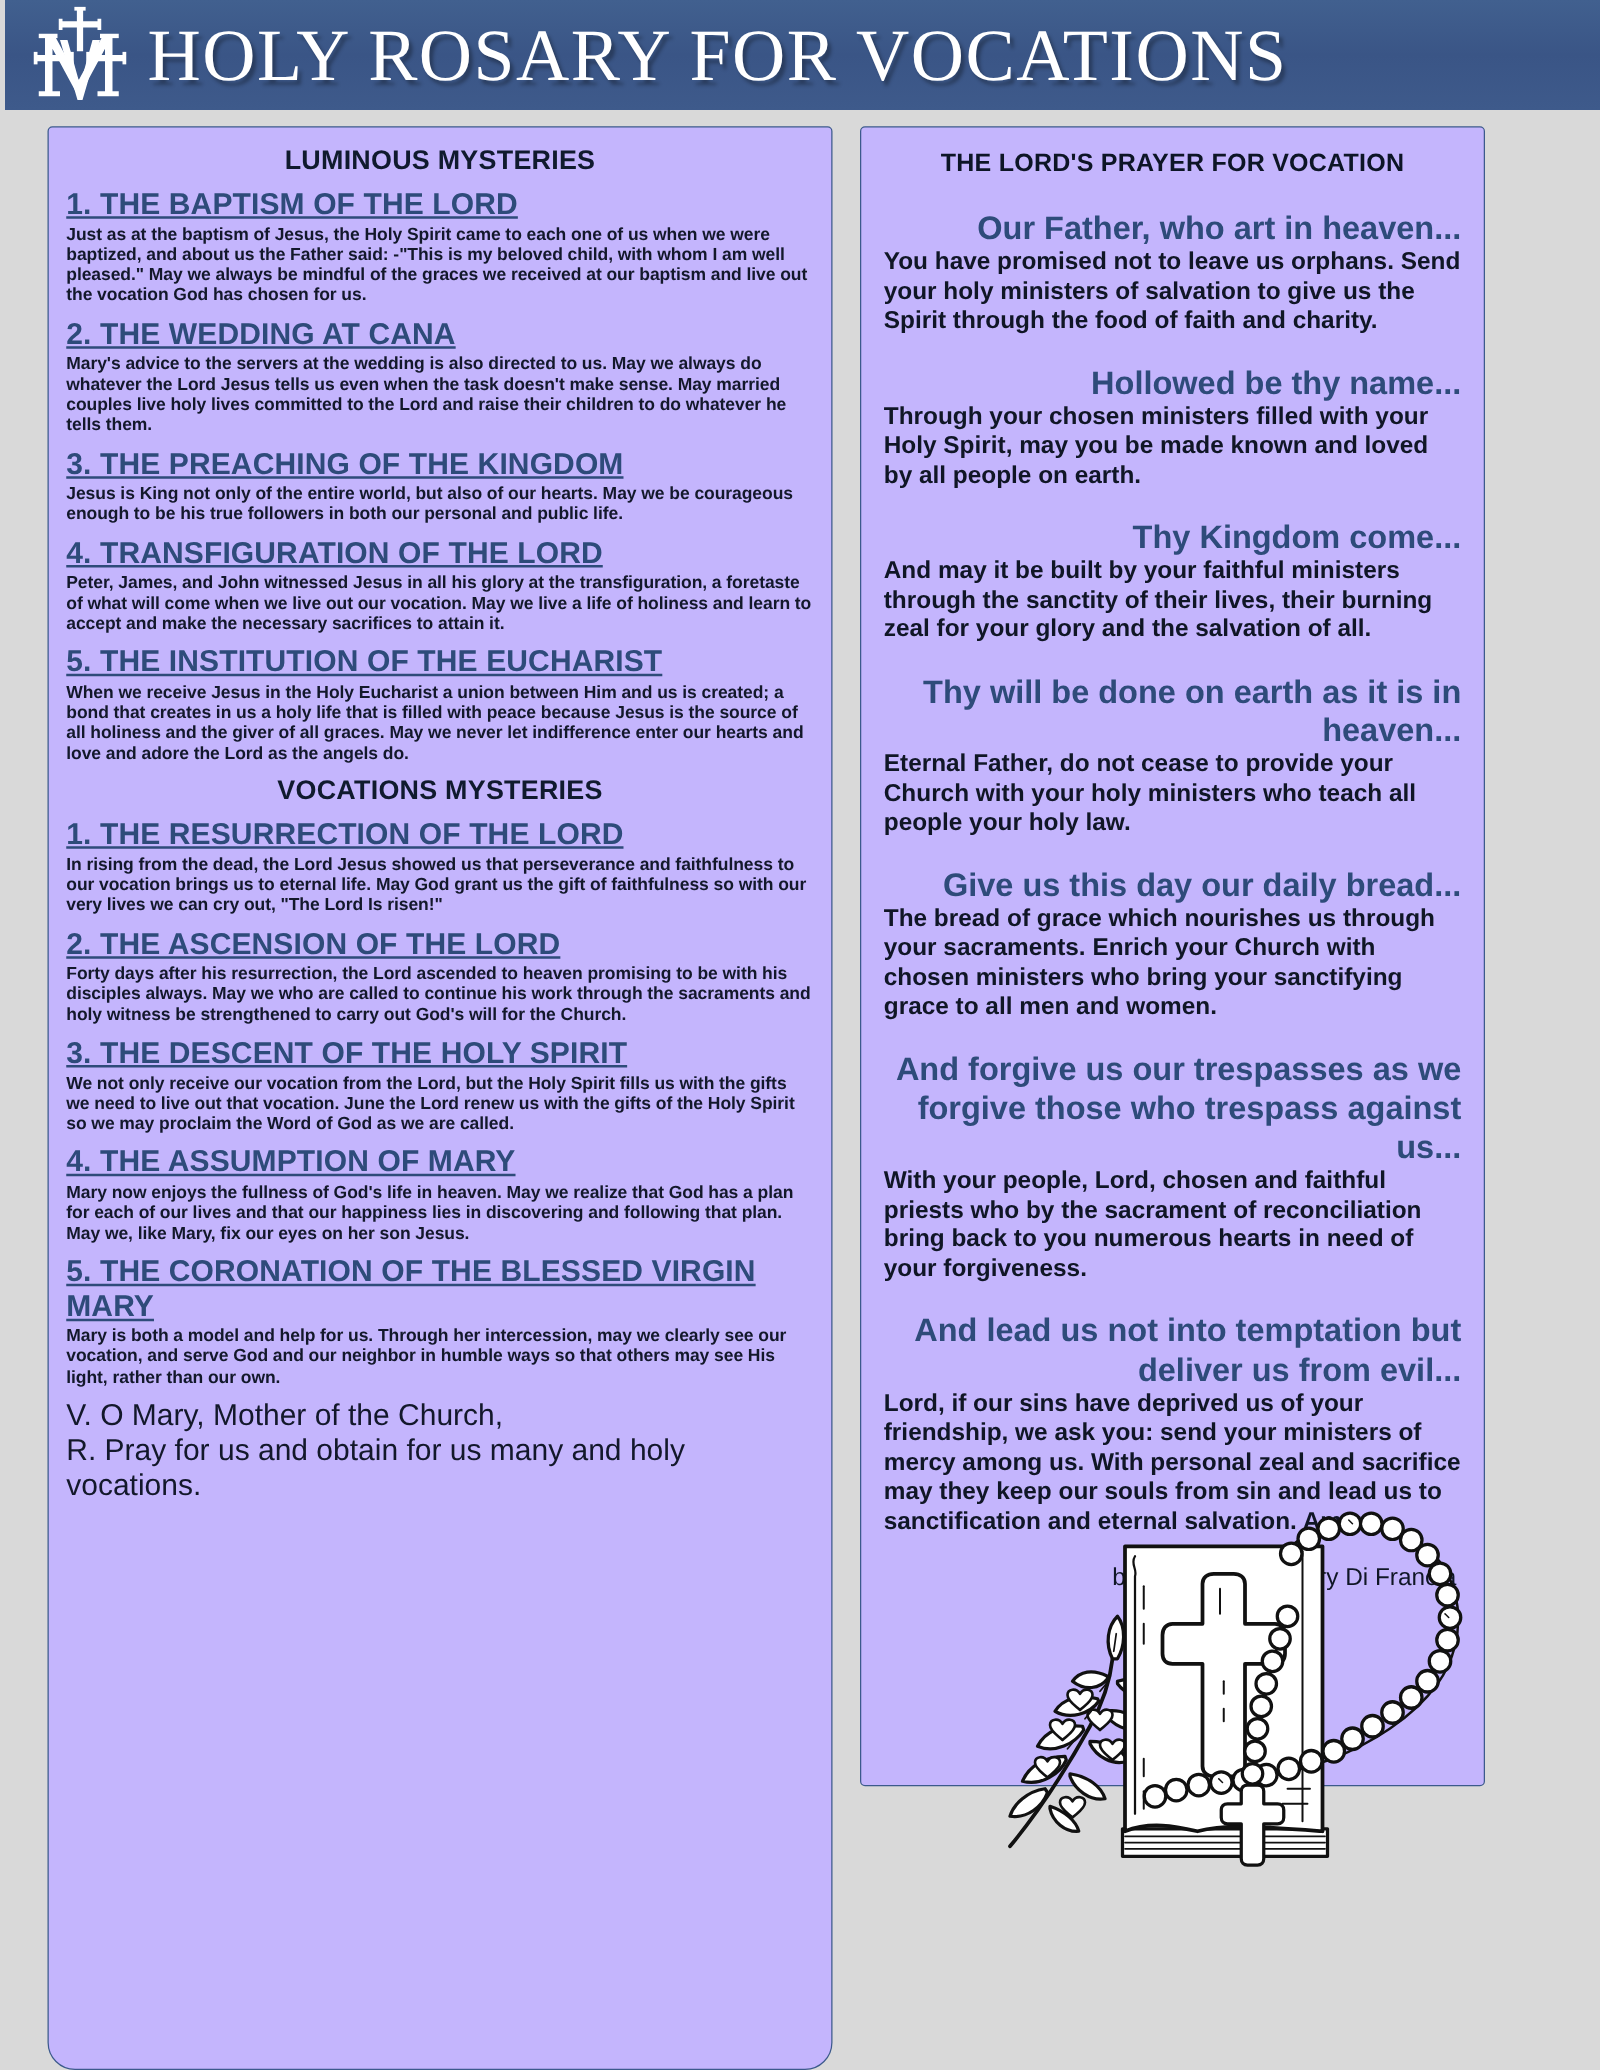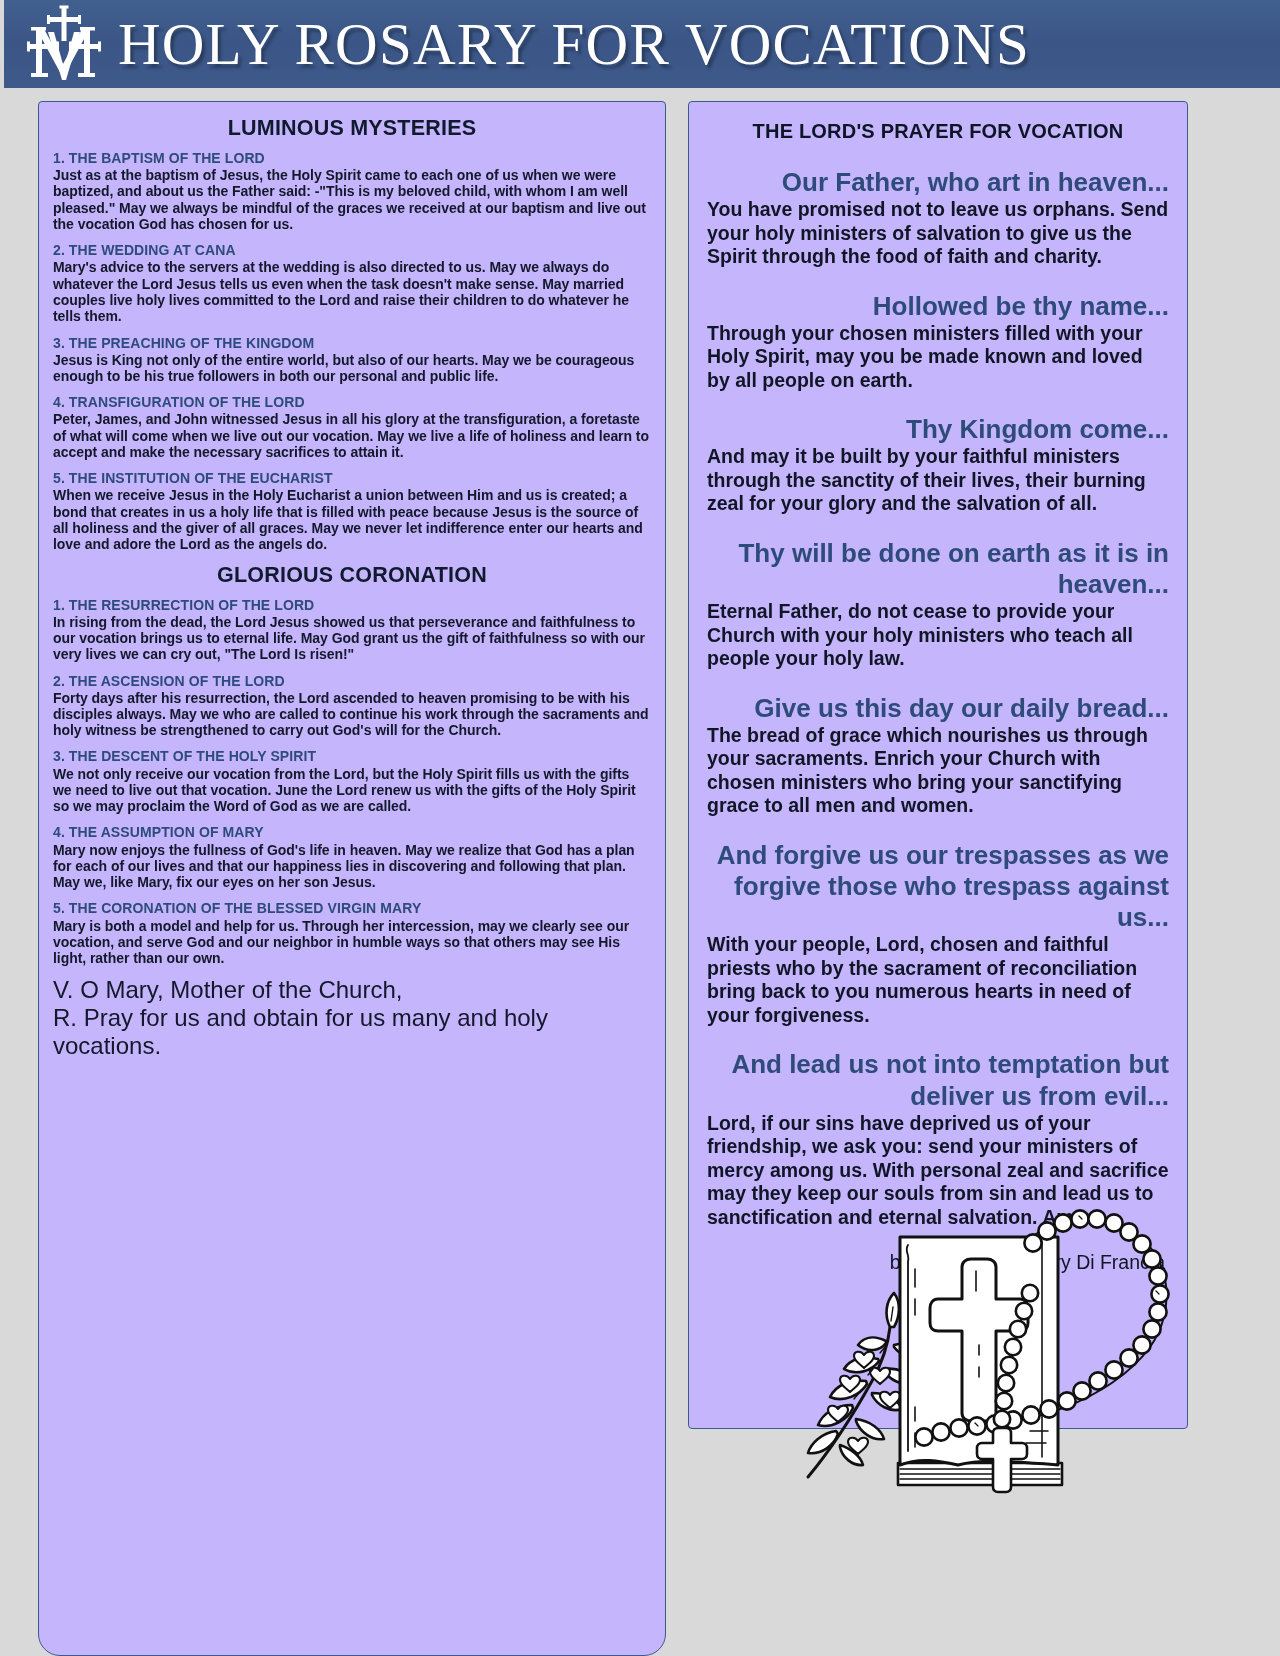--- a/index.html
+++ b/index.html
@@ -87,26 +87,27 @@
     font-size: 20px;
     font-weight: bold;
     color: #0d1526;
     letter-spacing: 0.2px;
     margin: 2px 0 24px 0;
   }
   .mystery {
     margin-bottom: 10px;
   }
   .mystery-head {
-    font-size: 14px;
+    font-size: 24px;
     font-weight: bold;
     color: #2e4b7a;
     letter-spacing: 0.1px;
     line-height: 1.15;
     margin-bottom: 1px;
+    text-decoration: underline;
   }
   .mystery-body {
     font-size: 14px;
     font-weight: bold;
     color: #13182b;
     line-height: 1.165;
     letter-spacing: -0.05px;
   }
   .versicle {
     font-size: 24px;
@@ -203,21 +204,21 @@
   </div>
   <div class="mystery">
     <div class="mystery-head">4. TRANSFIGURATION OF THE LORD</div>
     <div class="mystery-body">Peter, James, and John witnessed Jesus in all his glory at the transfiguration, a foretaste of what will come when we live out our vocation. May we live a life of holiness and learn to accept and make the necessary sacrifices to attain it.</div>
   </div>
   <div class="mystery">
     <div class="mystery-head">5. THE INSTITUTION OF THE EUCHARIST</div>
     <div class="mystery-body">When we receive Jesus in the Holy Eucharist a union between Him and us is created; a bond that creates in us a holy life that is filled with peace because Jesus is the source of all holiness and the giver of all graces. May we never let indifference enter our hearts and love and adore the Lord as the angels do.</div>
   </div>
 
-  <div class="section-title">GLORIOUS CORONATION</div>
+  <div class="section-title">VOCATIONS MYSTERIES</div>
 
   <div class="mystery">
     <div class="mystery-head">1. THE RESURRECTION OF THE LORD</div>
     <div class="mystery-body">In rising from the dead, the Lord Jesus showed us that perseverance and faithfulness to our vocation brings us to eternal life. May God grant us the gift of faithfulness so with our very lives we can cry out, "The Lord Is risen!"</div>
   </div>
   <div class="mystery">
     <div class="mystery-head">2. THE ASCENSION OF THE LORD</div>
     <div class="mystery-body">Forty days after his resurrection, the Lord ascended to heaven promising to be with his disciples always. May we who are called to continue his work through the sacraments and holy witness be strengthened to carry out God's will for the Church.</div>
   </div>
   <div class="mystery">

